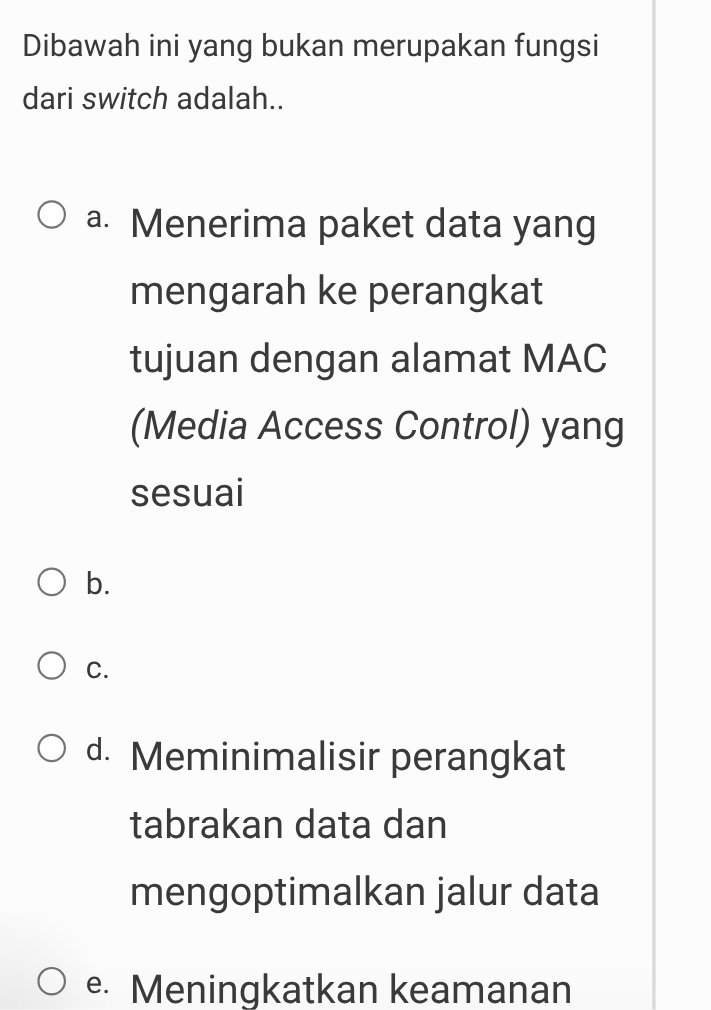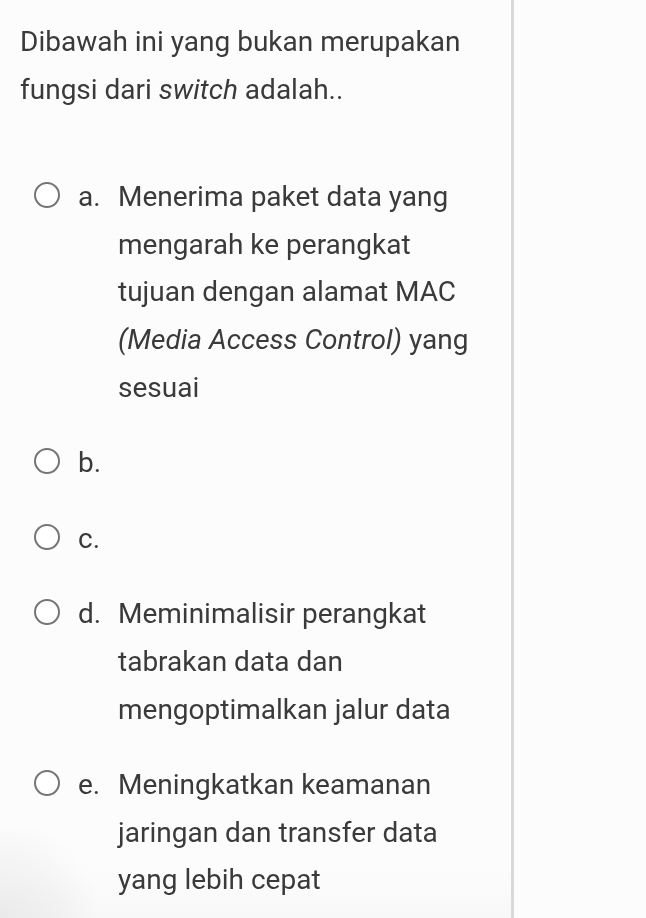--- a/index.html
+++ b/index.html
@@ -6,21 +6,21 @@
     margin: 0;
     padding: 0;
     width: 646px;
     height: 918px;
     overflow: hidden;
     font-family: -apple-system, BlinkMacSystemFont, "Segoe UI", Roboto, "Helvetica Neue", Arial, sans-serif;
     background: #fcfcfc;
   }
   .page {
     box-sizing: border-box;
-    width: 514px;
+    width: 596px;
     height: 918px;
     border-right: 3px solid #d9d9d9;
     padding: 18px 20px 0 20px;
     position: relative;
     background: linear-gradient(180deg, #fcfcfc 0%, #fcfcfc 95%, #f8f8f8 100%);
   }
   .question-text {
     font-size: 28px;
     line-height: 1.7;
     color: #3a3a3a;
@@ -50,21 +50,21 @@
   }
   .letter {
     flex: 0 0 auto;
     width: 40px;
     font-size: 28px;
     line-height: 1.7;
     color: #3a3a3a;
   }
   .answer {
     flex: 1 1 auto;
-    font-size: 28px;
+    font-size: 36px;
     line-height: 1.7;
     color: #3a3a3a;
   }
   .corner {
     position: absolute;
     left: 0;
     bottom: 0;
     width: 110px;
     height: 90px;
     background: radial-gradient(circle at 0% 100%, rgba(0,0,0,0.06) 0%, rgba(0,0,0,0.03) 40%, rgba(0,0,0,0) 70%);

